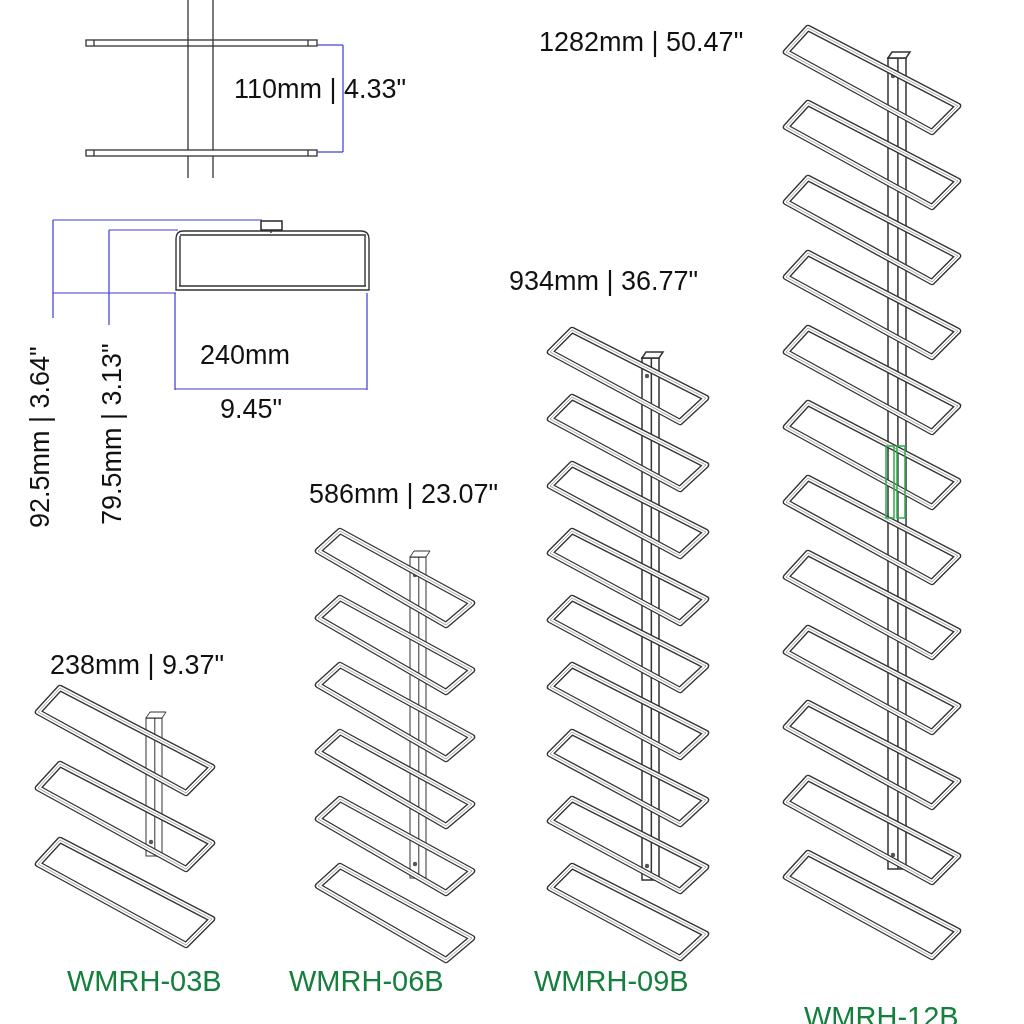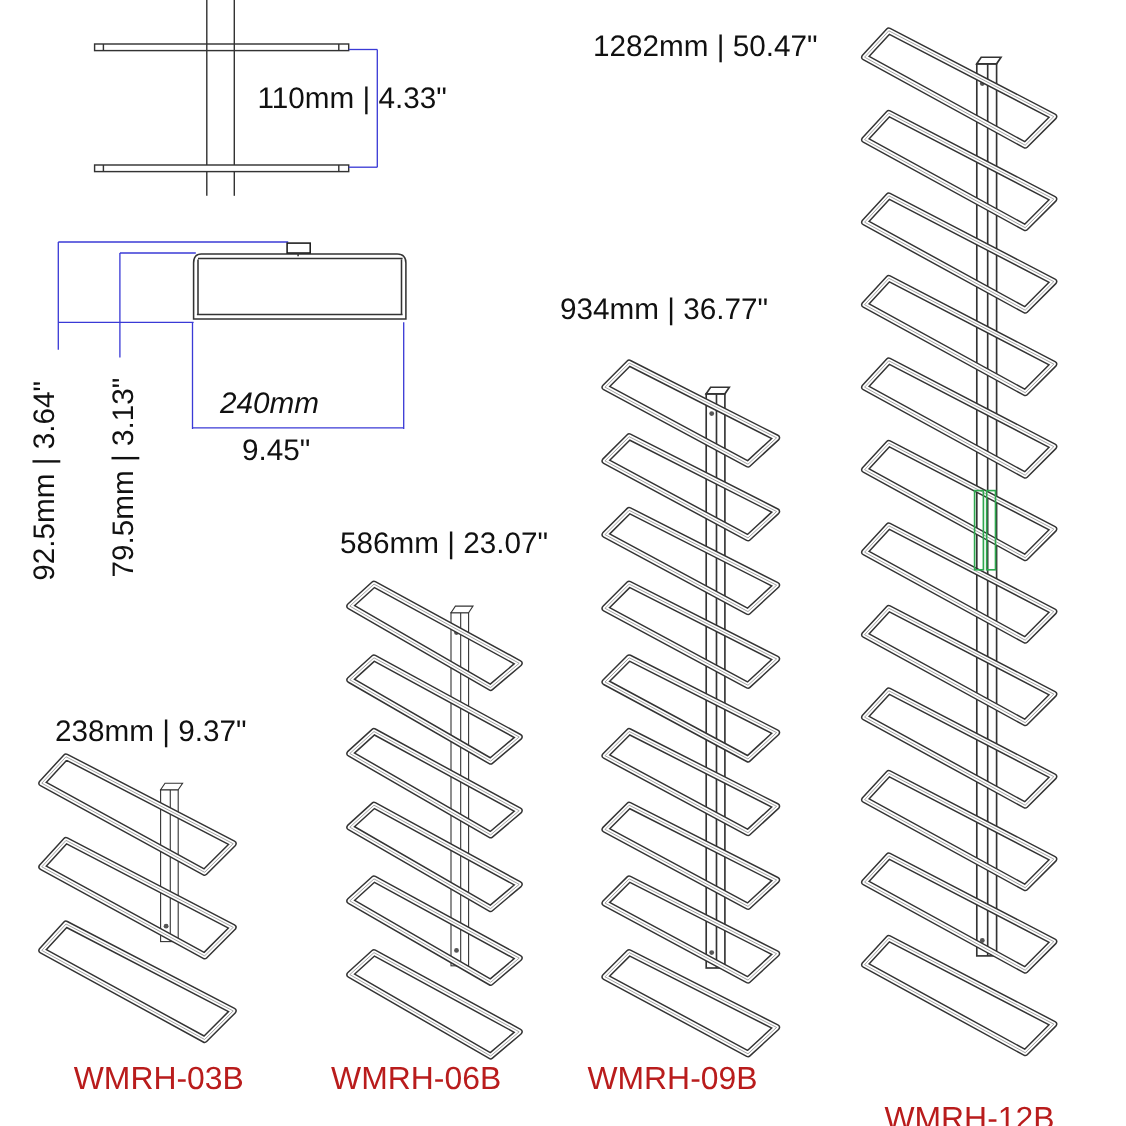--- a/index.html
+++ b/index.html
@@ -1,20 +1,20 @@
 <!DOCTYPE html>
 <html><head>
 <meta charset="utf-8">
 <style>
   html, body { margin:0; padding:0; background:#ffffff; }
   body { width:1024px; height:1024px; position:relative; overflow:hidden;
          font-family: "Liberation Sans", "DejaVu Sans", sans-serif; color:#111; }
   #canvas { position:absolute; left:0; top:0; width:1024px; height:1024px; }
   .label { position:absolute; font-size:27px; white-space:nowrap; line-height:1; color:#111; }
-  .model { position:absolute; font-size:29px; white-space:nowrap; line-height:1; color:#b91c1c; }
+  .model { position:absolute; font-size:29px; white-space:nowrap; line-height:1; color:#15803d; }
   .vert { position:absolute; font-size:27px; white-space:nowrap; line-height:1;
           transform-origin: left top; transform: rotate(-90deg); color:#111; }
 </style>
 </head>
 <body>
 
 <svg id="canvas" viewBox="0 0 1024 1024" xmlns="http://www.w3.org/2000/svg">
 
   <g fill="none" stroke="#333" stroke-width="1.3">
     <line x1="188" y1="0" x2="188" y2="178"></line>
@@ -235,26 +235,26 @@
         <path d="M786,877 L808,853 L958,931 L932,957 Z" fill="none" stroke="#333333" stroke-width="6.5" stroke-linejoin="round"></path>
         <path d="M786,877 L808,853 L958,931 L932,957 Z" fill="none" stroke="#ffffff" stroke-width="3.8" stroke-linejoin="round"></path>
         <path d="M786,877 L808,853 L958,931 L932,957 Z" fill="none" stroke="#8a8a8a" stroke-width="0.7" stroke-linejoin="round"></path>
       </g>
       <rect x="886" y="446" width="8" height="72" fill="none" stroke="#2fa84f" stroke-width="1.5"></rect>
       <rect x="897" y="446" width="8" height="72" fill="none" stroke="#2fa84f" stroke-width="1.5"></rect>
     </g>
 </svg>
 
 <div class="label" style="left:234px; top:76px;">110mm | 4.33"</div>
-<div class="label" style="left:200px; top:353px;font-style:italic;">240mm</div>
+<div class="label" style="left:200px; top:342px;">240mm</div>
 <div class="label" style="left:220px; top:396px;">9.45"</div>
 <div class="vert" style="left:27px; top:528px;">92.5mm | 3.64"</div>
 <div class="vert" style="left:99px; top:525px;">79.5mm | 3.13"</div>
 
 <div class="label" style="left:50px; top:652px;">238mm | 9.37"</div>
 <div class="label" style="left:309px; top:481px;">586mm | 23.07"</div>
 <div class="label" style="left:509px; top:268px;">934mm | 36.77"</div>
 <div class="label" style="left:539px; top:29px;">1282mm | 50.47"</div>
 
 <div class="model" style="left:67px; top:967px;">WMRH-03B</div>
-<div class="model" style="left:289px; top:967px;margin-left:12px;">WMRH-06B</div>
+<div class="model" style="left:289px; top:967px;">WMRH-06B</div>
 <div class="model" style="left:534px; top:967px;text-align:right;">WMRH-09B</div>
 <div class="model" style="left:804px; top:967px;margin-top:36px;">WMRH-12B</div>
 
 </body></html>

